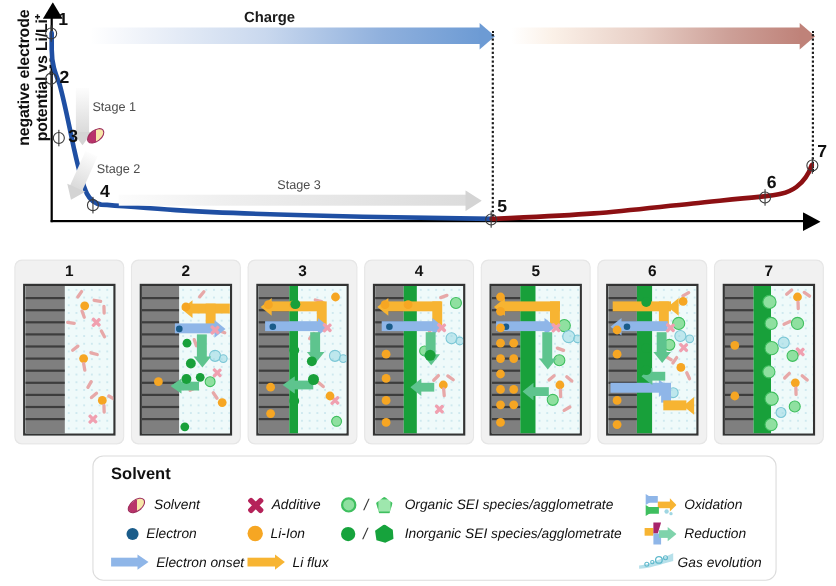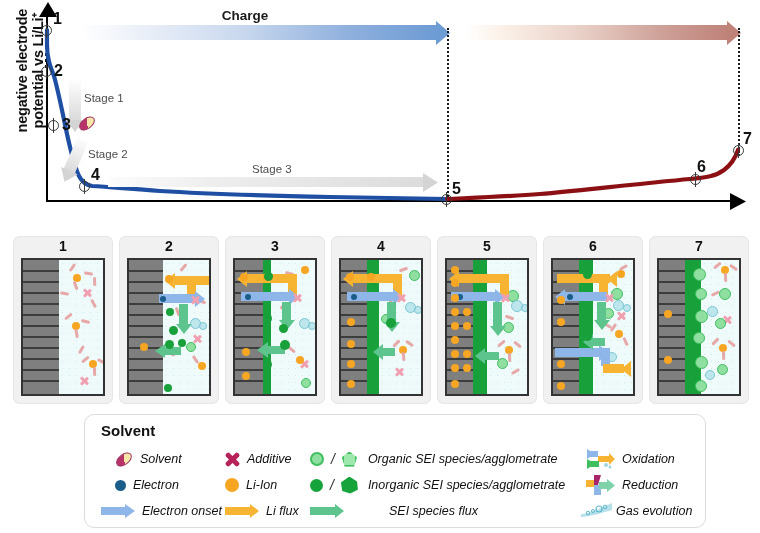--- a/index.html
+++ b/index.html
@@ -705,27 +705,20 @@
       </span>
       <span class="lbl">Electron onset</span>
     </div>
     <div class="lgitem" style="left:140px;width:120px;">
       <span class="lgarrow">
         <span class="a-s yellow"></span>
           <span class="a-h" style="border-left:9px solid #f7b432;"></span>
       </span>
       <span class="lbl">Li flux</span>
     </div>
-    <div class="lgitem" style="left:225px;width:240px;">
-      <span class="lgarrow">
-        <span class="a-s green"></span>
-          <span class="a-h" style="border-left:9px solid #5ec48e;"></span>
-      </span>
-      <span class="lbl" style="margin-left:38px;">SEI species flux</span>
-    </div>
     <div class="lgitem" style="left:494px;width:130px;">
       <span class="gas-icon">
         <svg width="36" height="20" viewBox="0 0 36 20">
           <path d="M2,15 C10,15 22,9 33,4 L33,11 C22,14 10,18 2,18 Z" fill="#a9dbe6" opacity="0.85"></path>
           <circle cx="9" cy="14" r="1.8" fill="none" stroke="#5fb9cc" stroke-width="1"></circle>
           <circle cx="14" cy="12" r="1.5" fill="none" stroke="#5fb9cc" stroke-width="1"></circle>
           <circle cx="20" cy="10" r="3" fill="none" stroke="#5fb9cc" stroke-width="1.2"></circle>
           <circle cx="26" cy="8" r="1.8" fill="none" stroke="#5fb9cc" stroke-width="1"></circle>
         </svg>
       </span>

